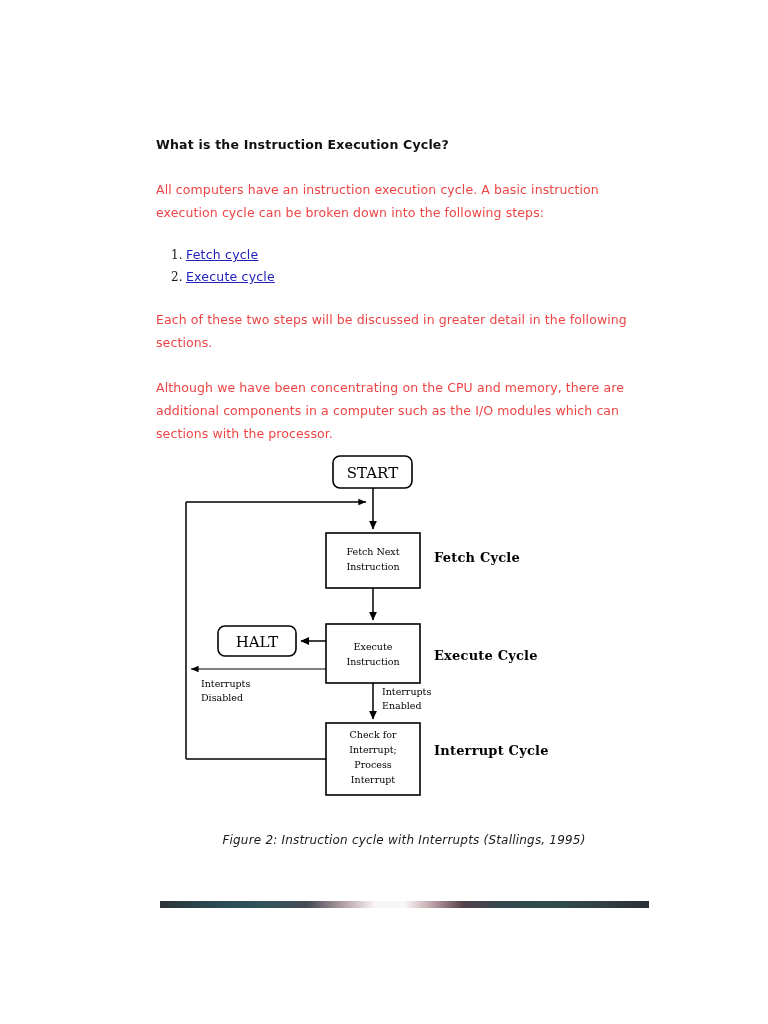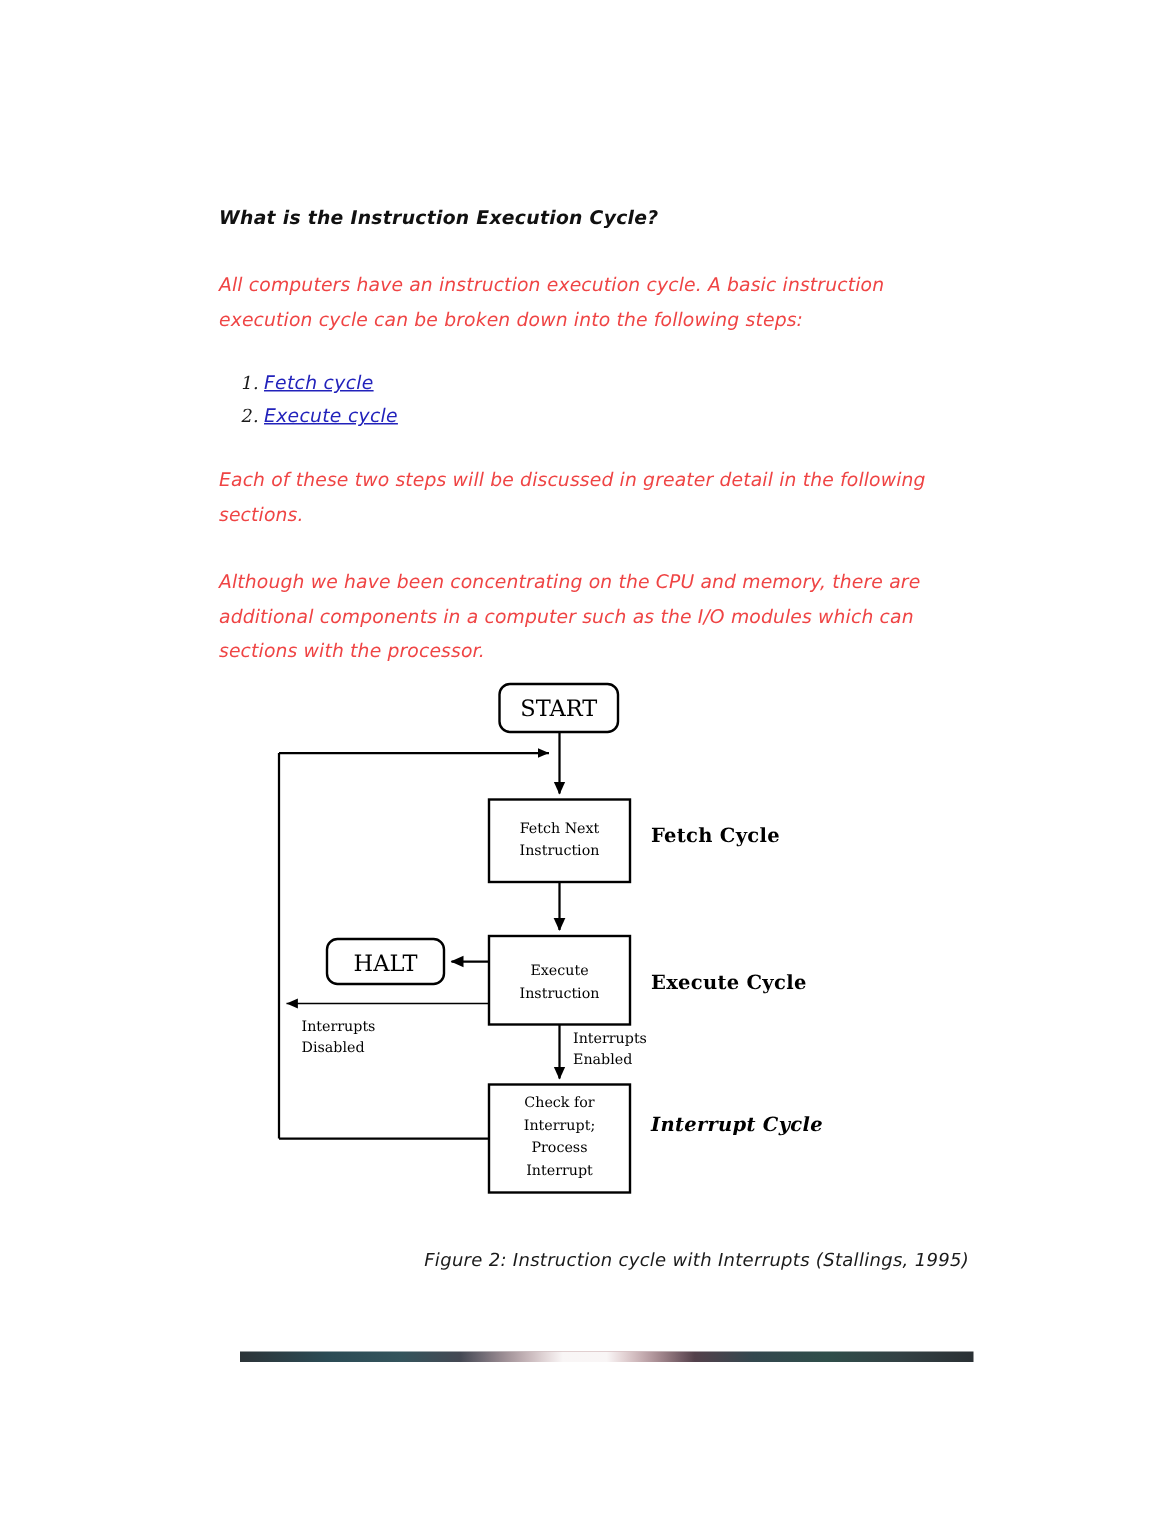--- a/index.html
+++ b/index.html
@@ -21,24 +21,23 @@
     position: absolute;
     left: 0;
     top: 0;
     width: 768px;
     height: 1024px;
   }
 
   
   .content {
     position: absolute;
-    left: 146px;
+    left: 156px;
     top: 136px;
     width: 484px;
-    font-style: italic;
   }
 
   .doc-heading {
     font-size: 12.5px;
     font-weight: bold;
     letter-spacing: 0.2px;
     line-height: 18px;
     margin: 0 0 24px 0;
     color: #111111;
   }
@@ -97,28 +96,28 @@
     position: absolute;
     font-family: "DejaVu Serif", "Liberation Serif", serif;
     font-weight: bold;
     font-size: 13px;
     color: #000;
     white-space: nowrap;
     letter-spacing: 0.2px;
   }
   .cycle-fetch     { left: 272px; top: 106px; }
   .cycle-execute   { left: 272px; top: 204px; }
-  .cycle-interrupt { left: 272px; top: 299px; font-style: italic; }
+  .cycle-interrupt { left: 272px; top: 299px; }
 
   .fig-caption {
     position: absolute;
     left: 0;
     top: 389px;
     width: 484px;
-    text-align: right;
+    text-align: center;
     font-style: italic;
     font-size: 12px;
     letter-spacing: 0.2px;
     color: #1a1a1a;
   }
 
   
   .bottom-rule {
     position: absolute;
     left: 160px;

